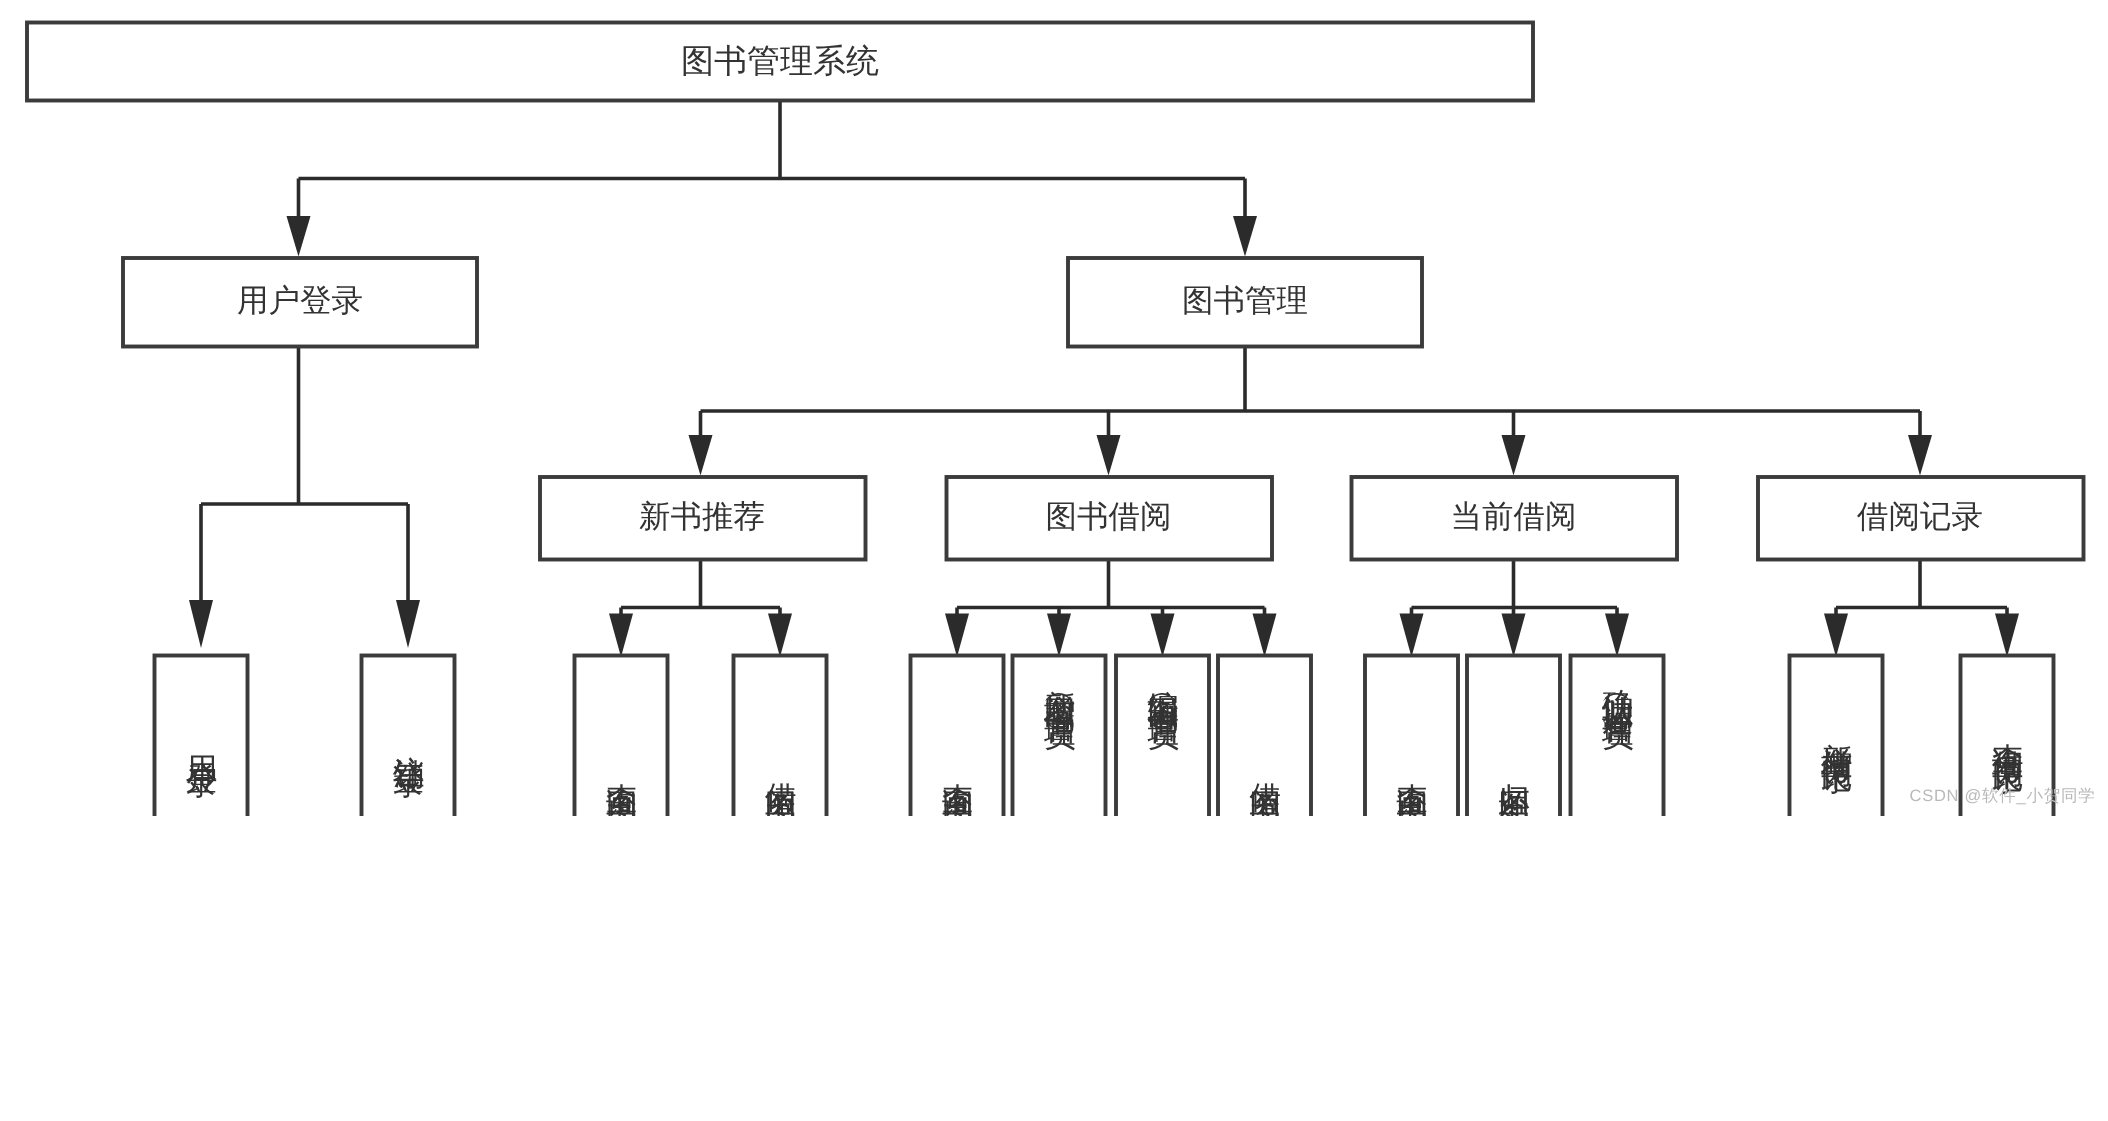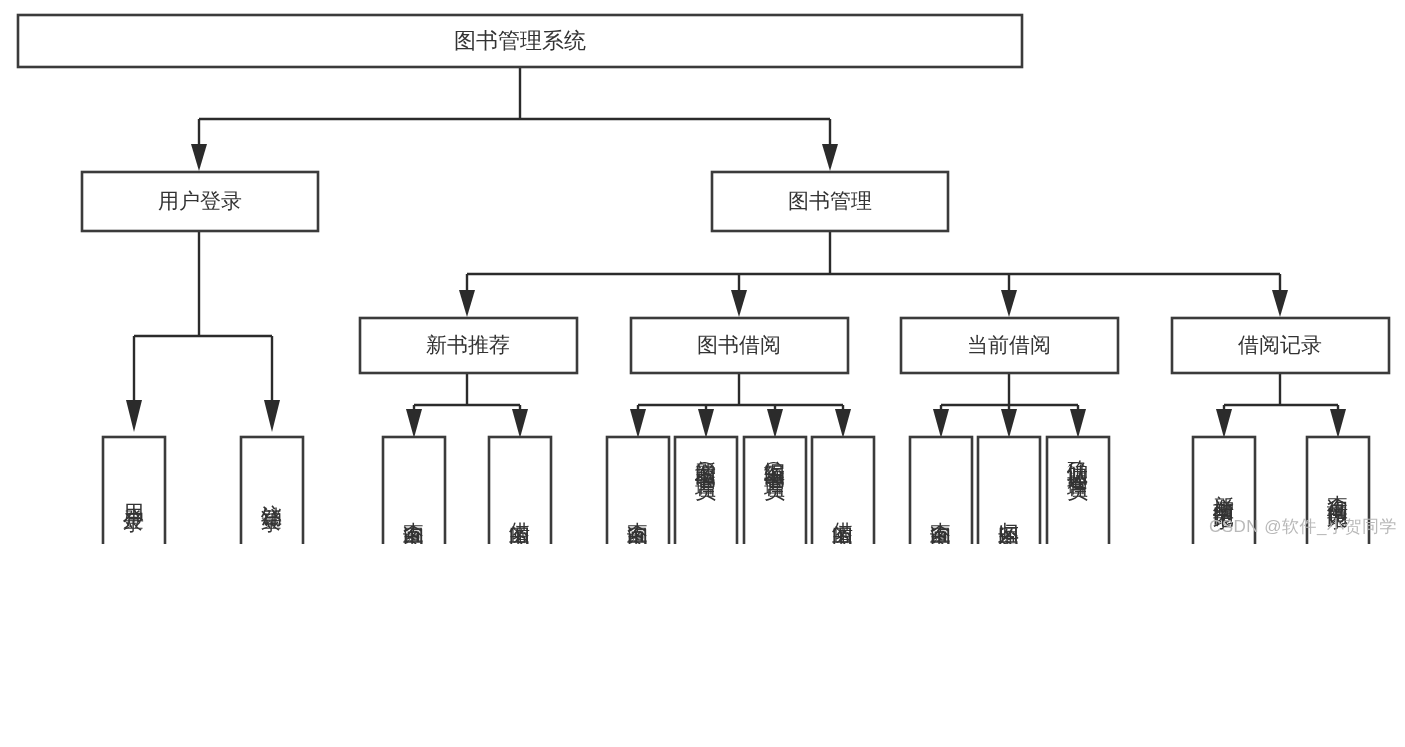--- a/index.html
+++ b/index.html
@@ -72,21 +72,21 @@
     line-height: 1.0;
     color: #333333;
     letter-spacing: 3px;
     white-space: nowrap;
   }
   .watermark {
     position: absolute;
     right: 8px;
     bottom: 6px;
     font-family: "Liberation Sans", "DejaVu Sans", sans-serif;
-    font-size: 17px;
+    font-size: 11px;
     color: #b9b9b9;
     letter-spacing: 0.5px;
     user-select: none;
     pointer-events: none;
   }
 </style>
 </head>
 <body>
 
 <div id="diagram-root">

